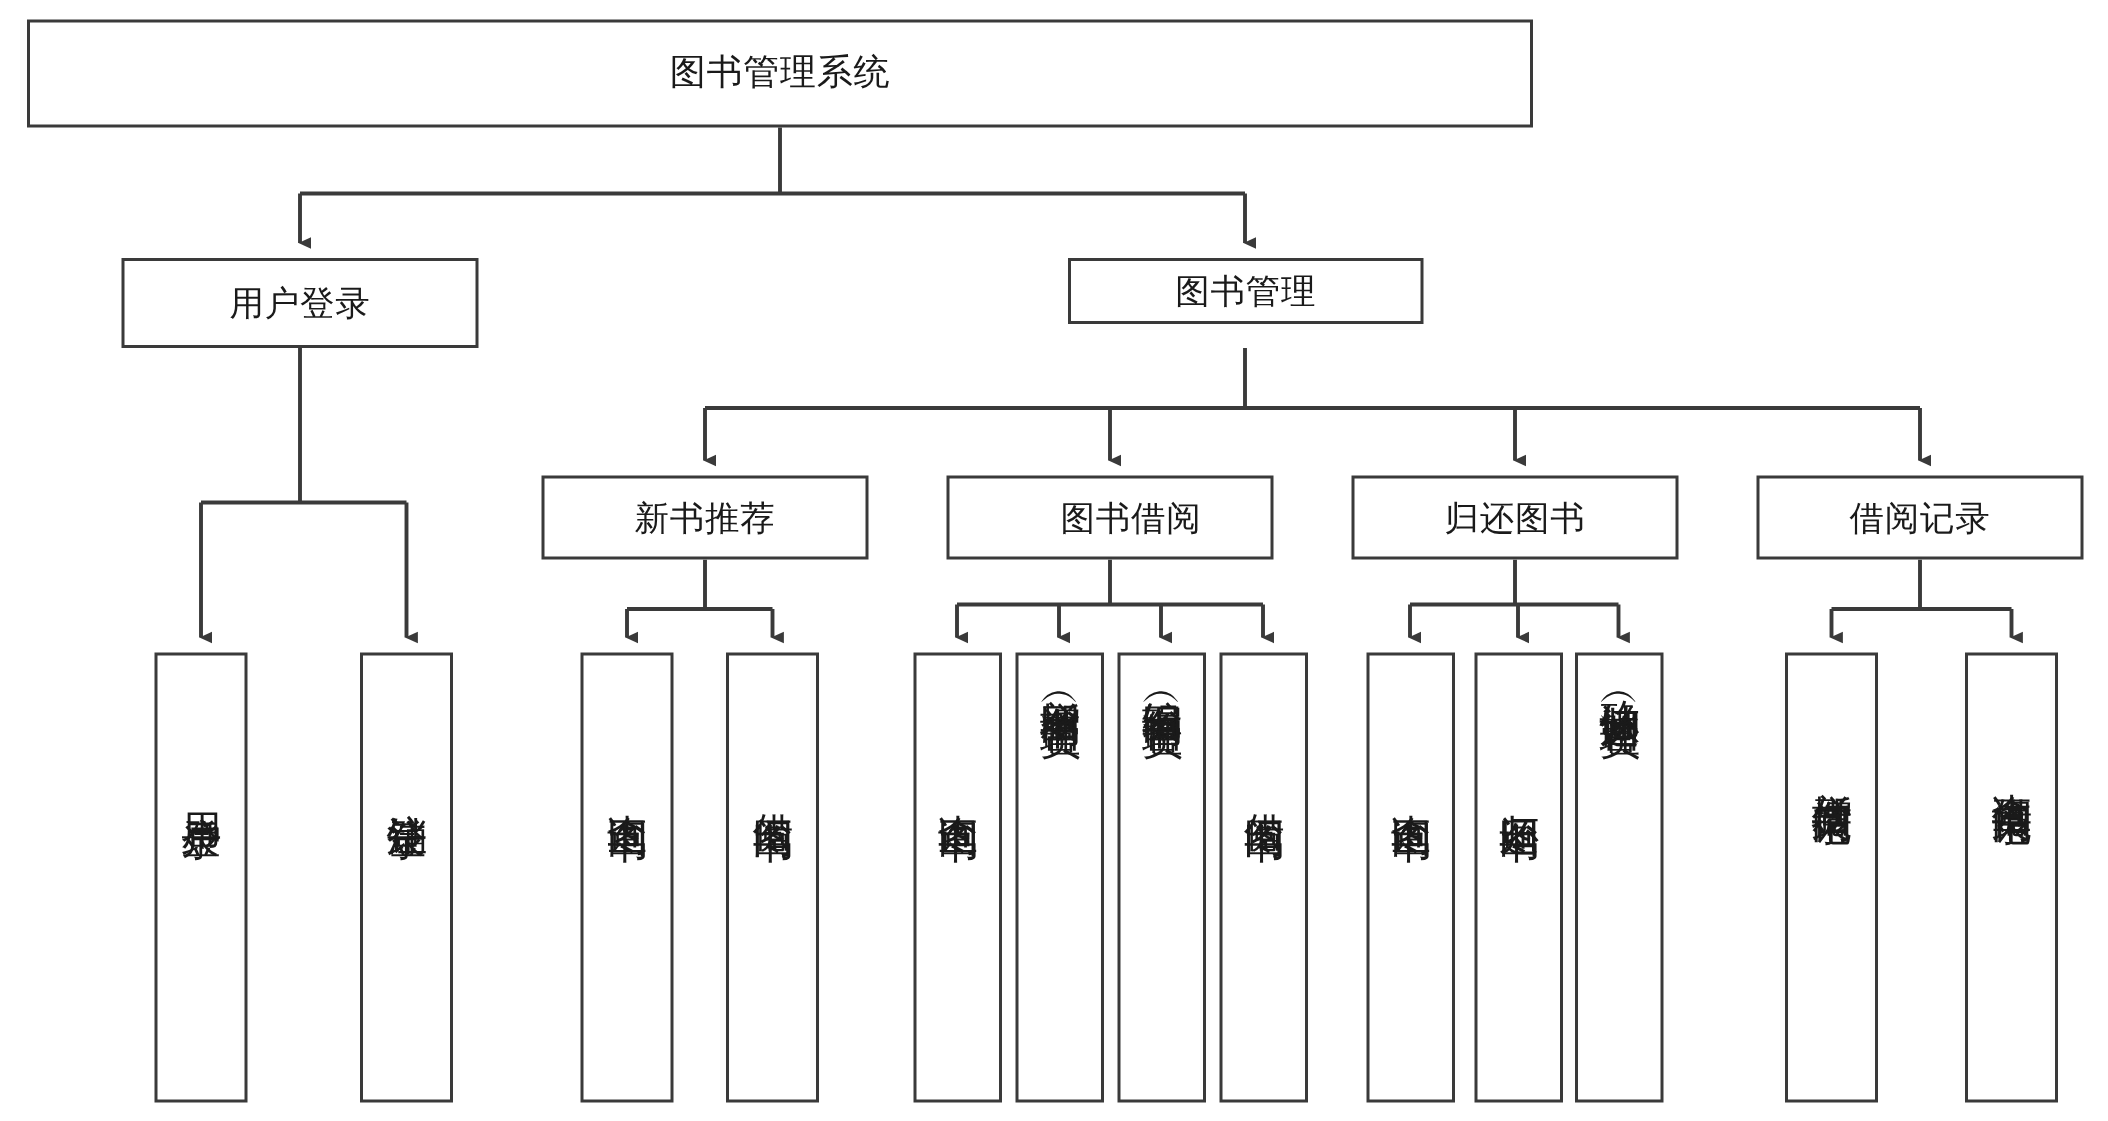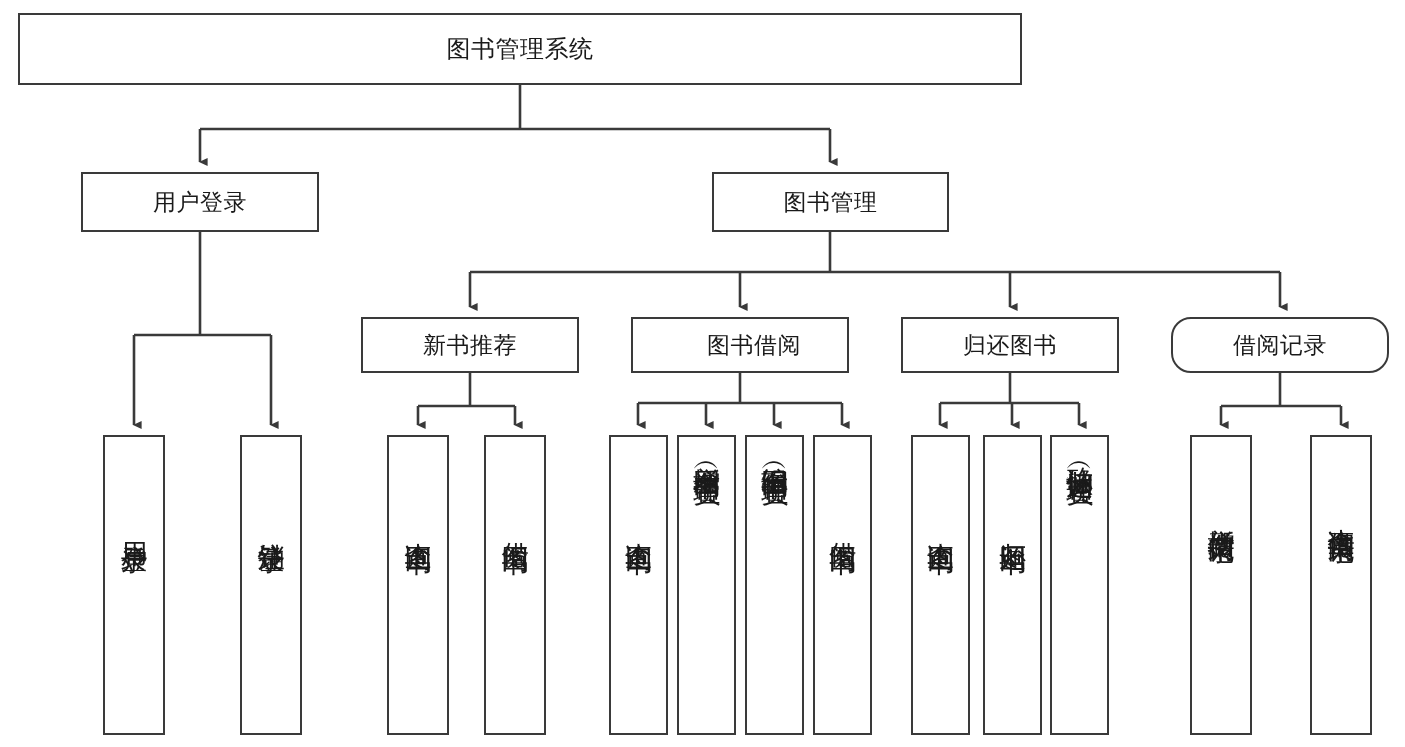--- a/index.html
+++ b/index.html
@@ -138,34 +138,34 @@
     </g>
   </svg>
 
   <div class="node horiz root" style="left:18px; top:13px; width:1004px; height:72px;">
     <span class="label">图书管理系统</span>
   </div>
 
   <div class="node horiz" style="left:81px; top:172px; width:238px; height:60px;">
     <span class="label">用户登录</span>
   </div>
-  <div class="node horiz" style="left:712px; top:172px; width:237px; height:60px;">
+  <div class="node horiz" style="left:712px; top:172px; width:237px; height:44px;">
     <span class="label">图书管理</span>
   </div>
 
   <div class="node horiz" style="left:361px; top:317px; width:218px; height:56px;align-items:center;">
     <span class="label">新书推荐</span>
   </div>
   <div class="node horiz" style="left:631px; top:317px; width:218px; height:56px;padding-left:28px;">
     <span class="label">图书借阅</span>
   </div>
   <div class="node horiz" style="left:901px; top:317px; width:218px; height:56px;">
     <span class="label">归还图书</span>
   </div>
-  <div class="node horiz" style="left:1171px; top:317px; width:218px; height:56px;border-radius:20px;">
+  <div class="node horiz" style="left:1171px; top:317px; width:218px; height:56px;">
     <span class="label">借阅记录</span>
   </div>
 
   <div class="node vert mid" style="left:103px; top:435px; width:62px; height:300px;">
     <span class="label">用户登录</span>
   </div>
   <div class="node vert mid" style="left:240px; top:435px; width:62px; height:300px;">
     <span class="label">注销登录</span>
   </div>
   <div class="node vert mid" style="left:387px; top:435px; width:62px; height:300px;">

